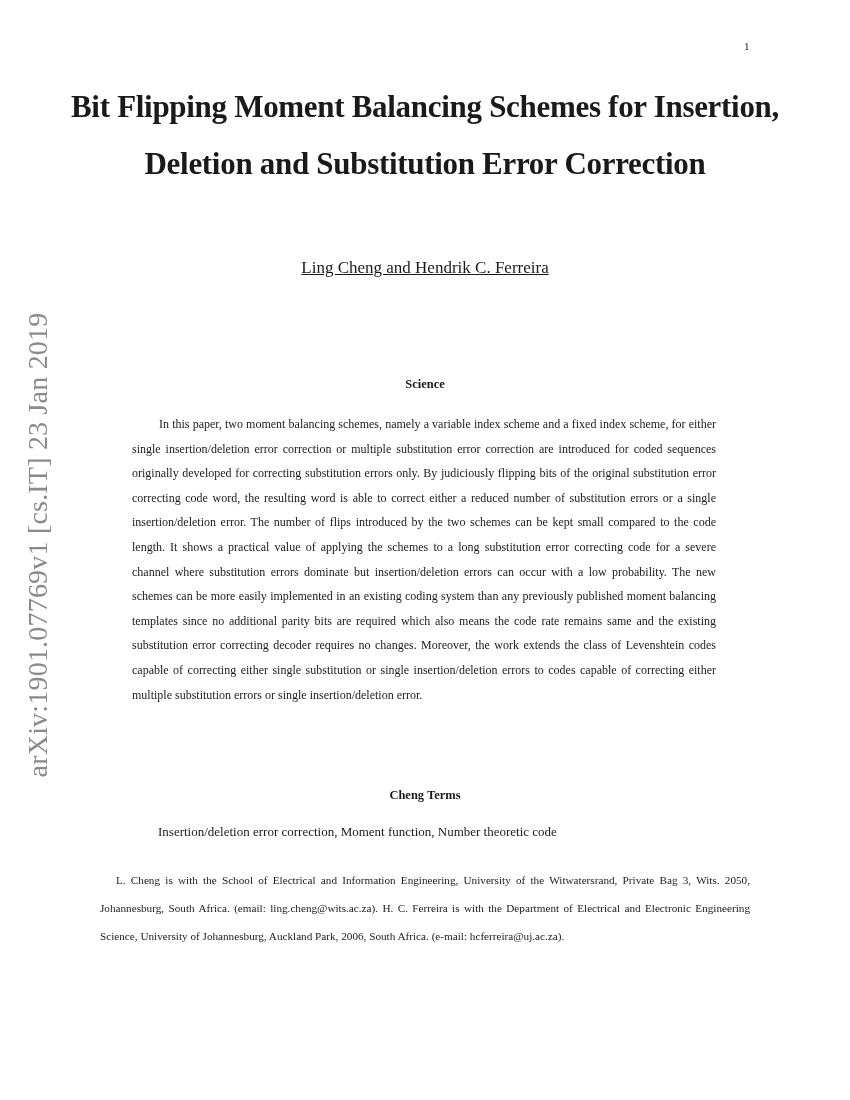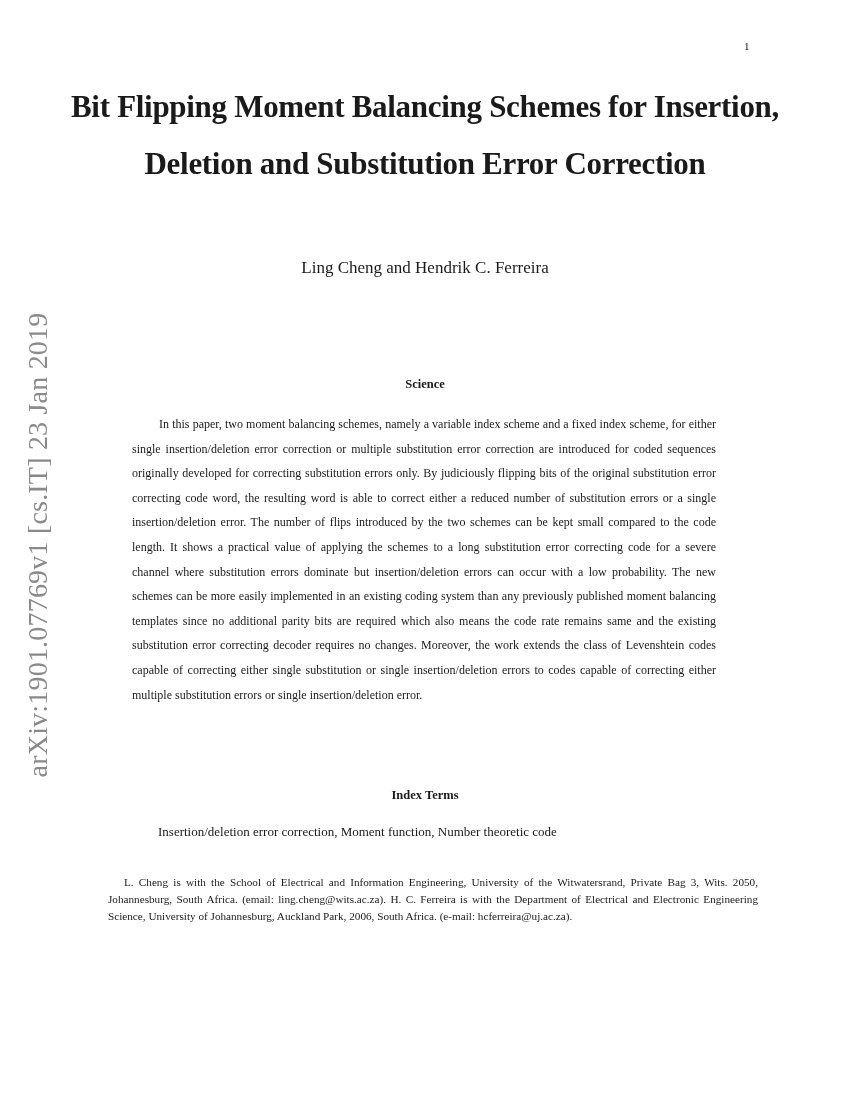--- a/index.html
+++ b/index.html
@@ -43,20 +43,21 @@
       margin: 0;
       font-weight: bold;
     }
     .authors {
       position: absolute;
       left: 60px;
       width: 730px;
       top: 258px;
       text-align: center;
       font-size: 17px;
+      text-decoration: underline;
     }
     .section-heading {
       position: absolute;
       left: 60px;
       width: 730px;
       text-align: center;
       font-size: 12.5px;
       font-weight: bold;
     }
     .abstract-heading { top: 377px; }
@@ -77,38 +78,38 @@
       left: 158px;
       top: 824px;
       font-size: 13px;
     }
     .footnote {
       position: absolute;
       left: 100px;
       width: 650px;
       top: 866px;
       font-size: 11.2px;
-      line-height: 17px;
+      line-height: 28px;
       text-align: justify;
       text-indent: 16px;
-      margin: 8px;
+      margin: 0;
     }
   </style>
 </head>
 <body>
 
 <div class="page-number">1</div>
 
 <div class="arxiv-stamp">arXiv:1901.07769v1  [cs.IT]  23 Jan 2019</div>
 
 <h1 class="title">Bit Flipping Moment Balancing Schemes for Insertion, Deletion and Substitution Error Correction</h1>
 
 <div class="authors">Ling Cheng and Hendrik C. Ferreira</div>
 
 <div class="section-heading abstract-heading">Science</div>
 
 <p class="abstract-body">In this paper, two moment balancing schemes, namely a variable index scheme and a fixed index scheme, for either single insertion/deletion error correction or multiple substitution error correction are introduced for coded sequences originally developed for correcting substitution errors only. By judiciously flipping bits of the original substitution error correcting code word, the resulting word is able to correct either a reduced number of substitution errors or a single insertion/deletion error. The number of flips introduced by the two schemes can be kept small compared to the code length. It shows a practical value of applying the schemes to a long substitution error correcting code for a severe channel where substitution errors dominate but insertion/deletion errors can occur with a low probability. The new schemes can be more easily implemented in an existing coding system than any previously published moment balancing templates since no additional parity bits are required which also means the code rate remains same and the existing substitution error correcting decoder requires no changes. Moreover, the work extends the class of Levenshtein codes capable of correcting either single substitution or single insertion/deletion errors to codes capable of correcting either multiple substitution errors or single insertion/deletion error.</p>
 
-<div class="section-heading index-heading">Index Terms</div>
+<div class="section-heading index-heading">Cheng Terms</div>
 
 <div class="index-terms">Insertion/deletion error correction, Moment function, Number theoretic code</div>
 
 <p class="footnote">L. Cheng is with the School of Electrical and Information Engineering, University of the Witwatersrand, Private Bag 3, Wits. 2050, Johannesburg, South Africa. (email: ling.cheng@wits.ac.za). H. C. Ferreira is with the Department of Electrical and Electronic Engineering Science, University of Johannesburg, Auckland Park, 2006, South Africa. (e-mail: hcferreira@uj.ac.za).</p>
 
 </body></html>

